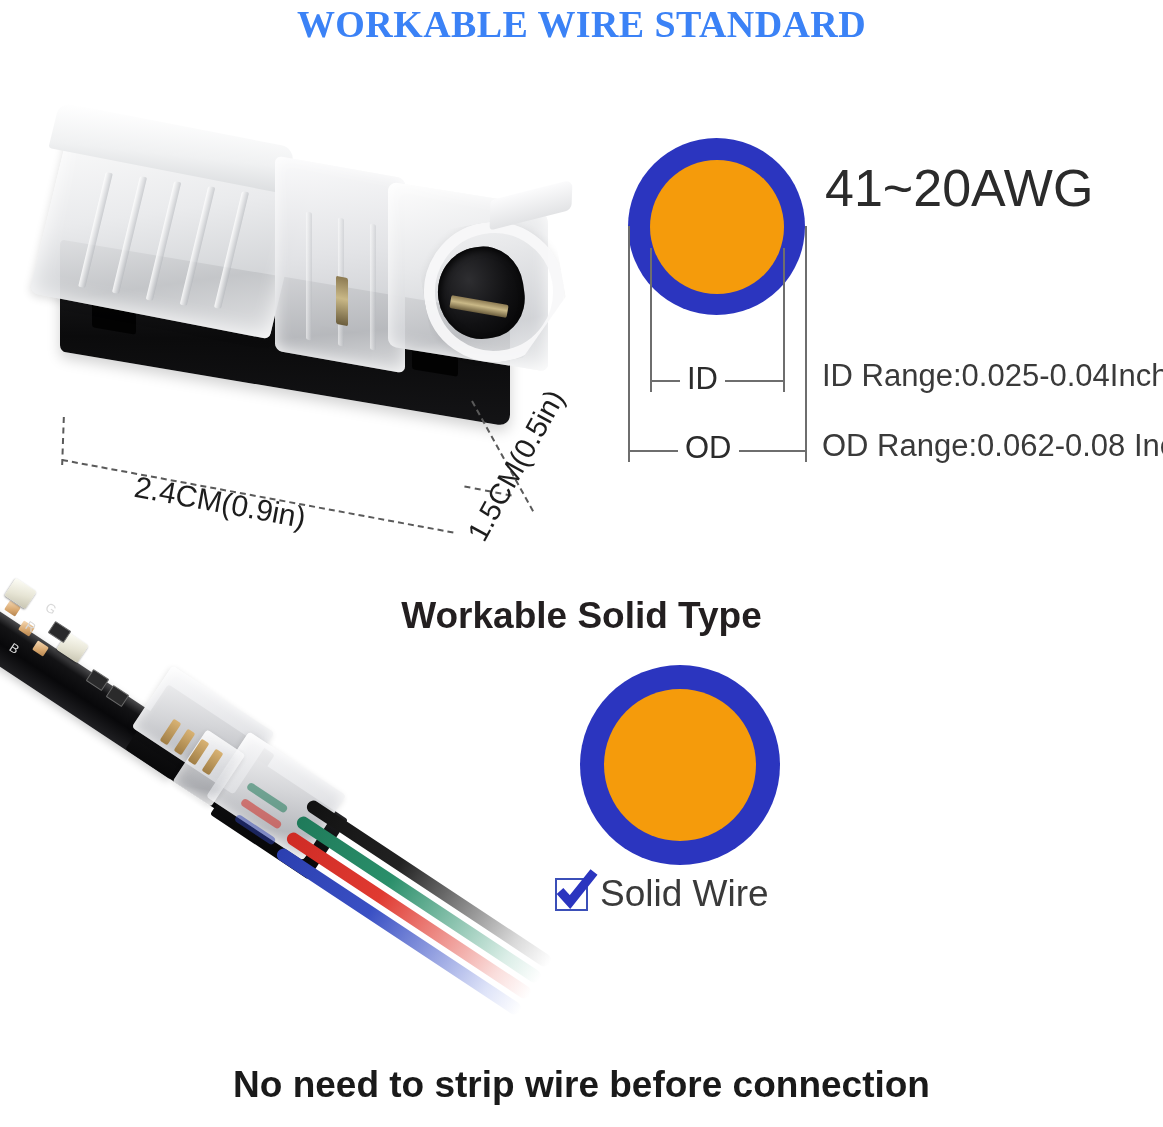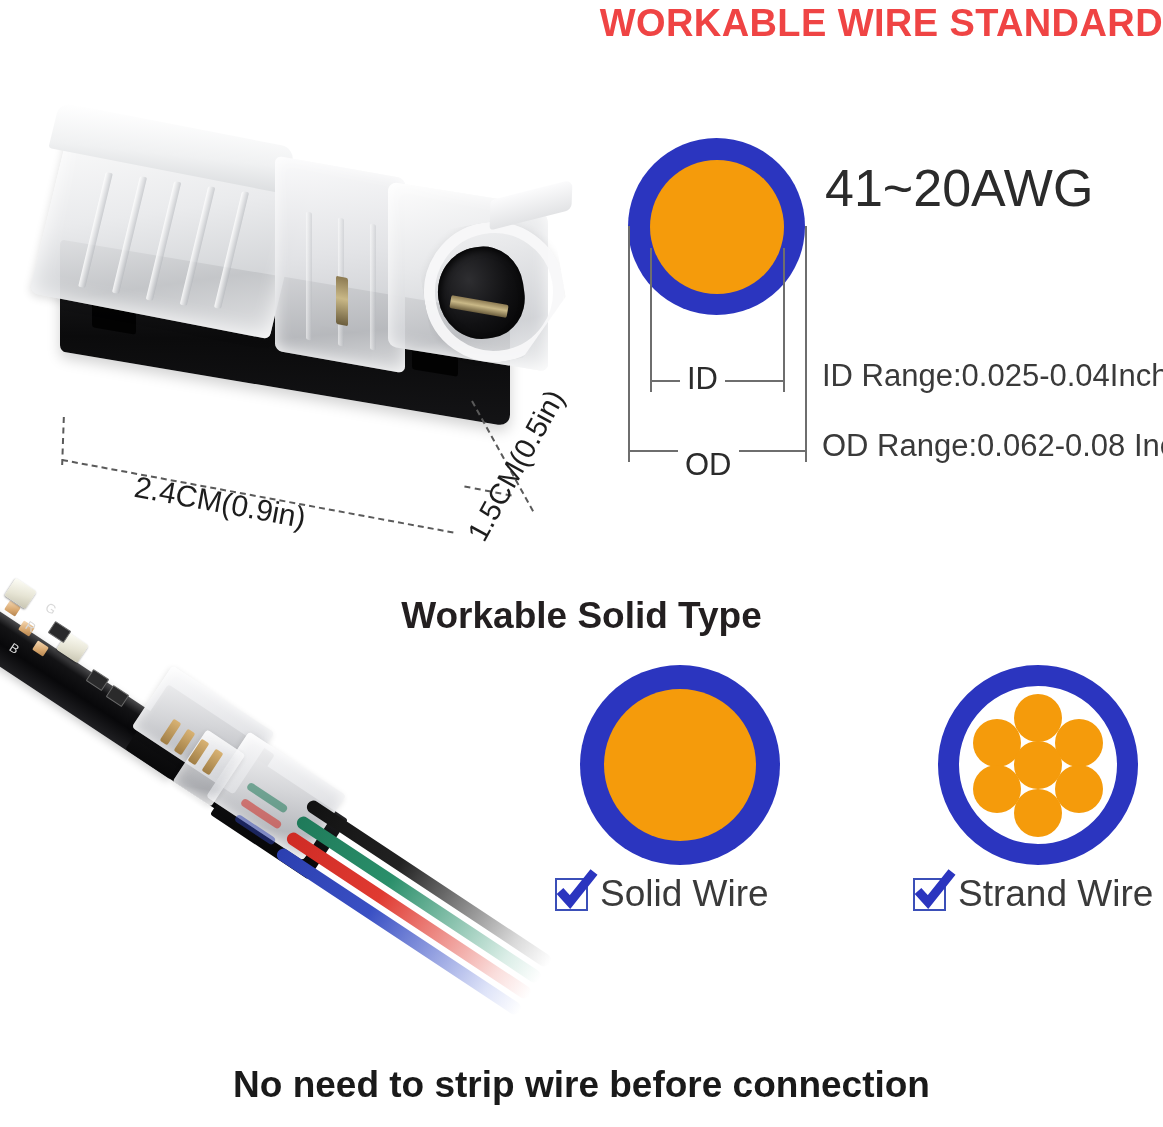--- a/index.html
+++ b/index.html
@@ -15,25 +15,26 @@
     font-family: "Liberation Sans", sans-serif;
     color: #231f20;
   }
 
   
   .main-title {
     position: absolute;
     top: 2px;
     left: 0;
     width: 1163px;
-    text-align: right;
+    text-align: center;
     font-size: 38px;
     font-weight: bold;
     letter-spacing: 0.4px;
-    color: #ef4444;
+    color: #3b82f6;
+    font-family: Liberation Serif, serif;
   }
   .section-title {
     position: absolute;
     top: 595px;
     left: 0;
     width: 1163px;
     text-align: center;
     font-size: 37px;
     font-weight: bold;
     color: #231f20;
@@ -501,21 +502,21 @@
   <div class="ext-line" style="left:183px; top:118px; height:142px;"></div>
 
   <div class="dim-h" style="left:50px; top:250px; width:133px;"></div>
   <div class="dim-tick" style="left:50px;  top:238px; height:24px;"></div>
   <div class="dim-tick" style="left:183px; top:238px; height:24px;"></div>
   <div class="dim-text" style="left:80px; top:231px;">ID</div>
 
   <div class="dim-h" style="left:28px; top:320px; width:177px;"></div>
   <div class="dim-tick" style="left:28px;  top:308px; height:24px;"></div>
   <div class="dim-tick" style="left:205px; top:308px; height:24px;"></div>
-  <div class="dim-text" style="left:78px; top:317px;">OD</div>
+  <div class="dim-text" style="left:78px; top:300px;">OD</div>
 
   <div class="range-text" style="left:222px; top:228px;">ID Range:0.025-0.04Inch</div>
   <div class="range-text" style="left:222px; top:298px;">OD  Range:0.062-0.08 Inch</div>
 </div>
 
 <div class="section-title">Workable Solid Type</div>
 
 <div class="photo-strip">
 
   <div class="strip-pcb"></div>
@@ -564,34 +565,15 @@
     <div class="wt-label-row">
       <span class="checkbox">
         <svg viewBox="0 0 46 46">
           <path d="M7 24 L17 35 L41 5" fill="none" stroke="#2b35bf" stroke-width="9" stroke-linecap="butt" stroke-linejoin="miter"></path>
         </svg>
       </span>
       <span class="wt-label-text">Solid Wire</span>
     </div>
   </div>
 
-  <div class="wt-item" style="left:358px;">
-    <div class="wt-strand-outer">
-      <div class="strand-dot" style="left:55px; top:8px;"></div>
-      <div class="strand-dot" style="left:14px; top:33px;"></div>
-      <div class="strand-dot" style="left:96px; top:33px;"></div>
-      <div class="strand-dot" style="left:55px; top:55px;"></div>
-      <div class="strand-dot" style="left:14px; top:79px;"></div>
-      <div class="strand-dot" style="left:96px; top:79px;"></div>
-      <div class="strand-dot" style="left:55px; top:103px;"></div>
-    </div>
-    <div class="wt-label-row">
-      <span class="checkbox">
-        <svg viewBox="0 0 46 46">
-          <path d="M7 24 L17 35 L41 5" fill="none" stroke="#2b35bf" stroke-width="9" stroke-linecap="butt" stroke-linejoin="miter"></path>
-        </svg>
-      </span>
-      <span class="wt-label-text">Strand Wire</span>
-    </div>
-  </div>
 </div>
 
 <div class="bottom-caption">No need to strip wire before connection</div>
 
 </body></html>

